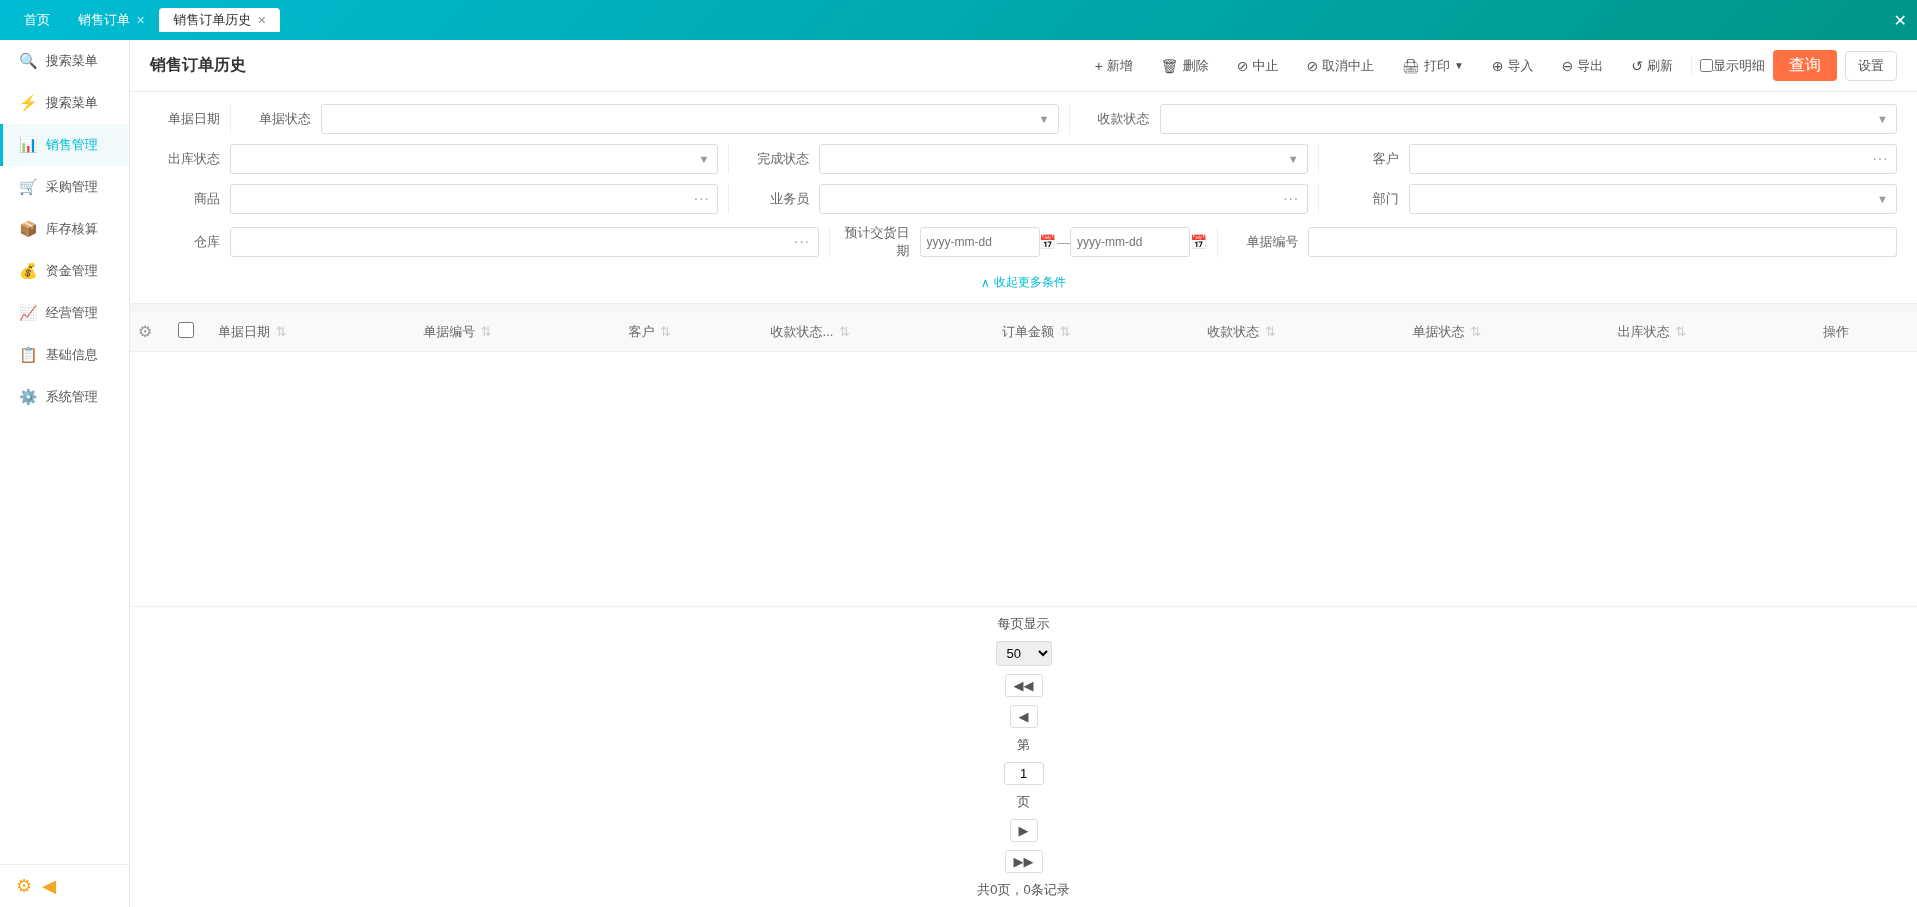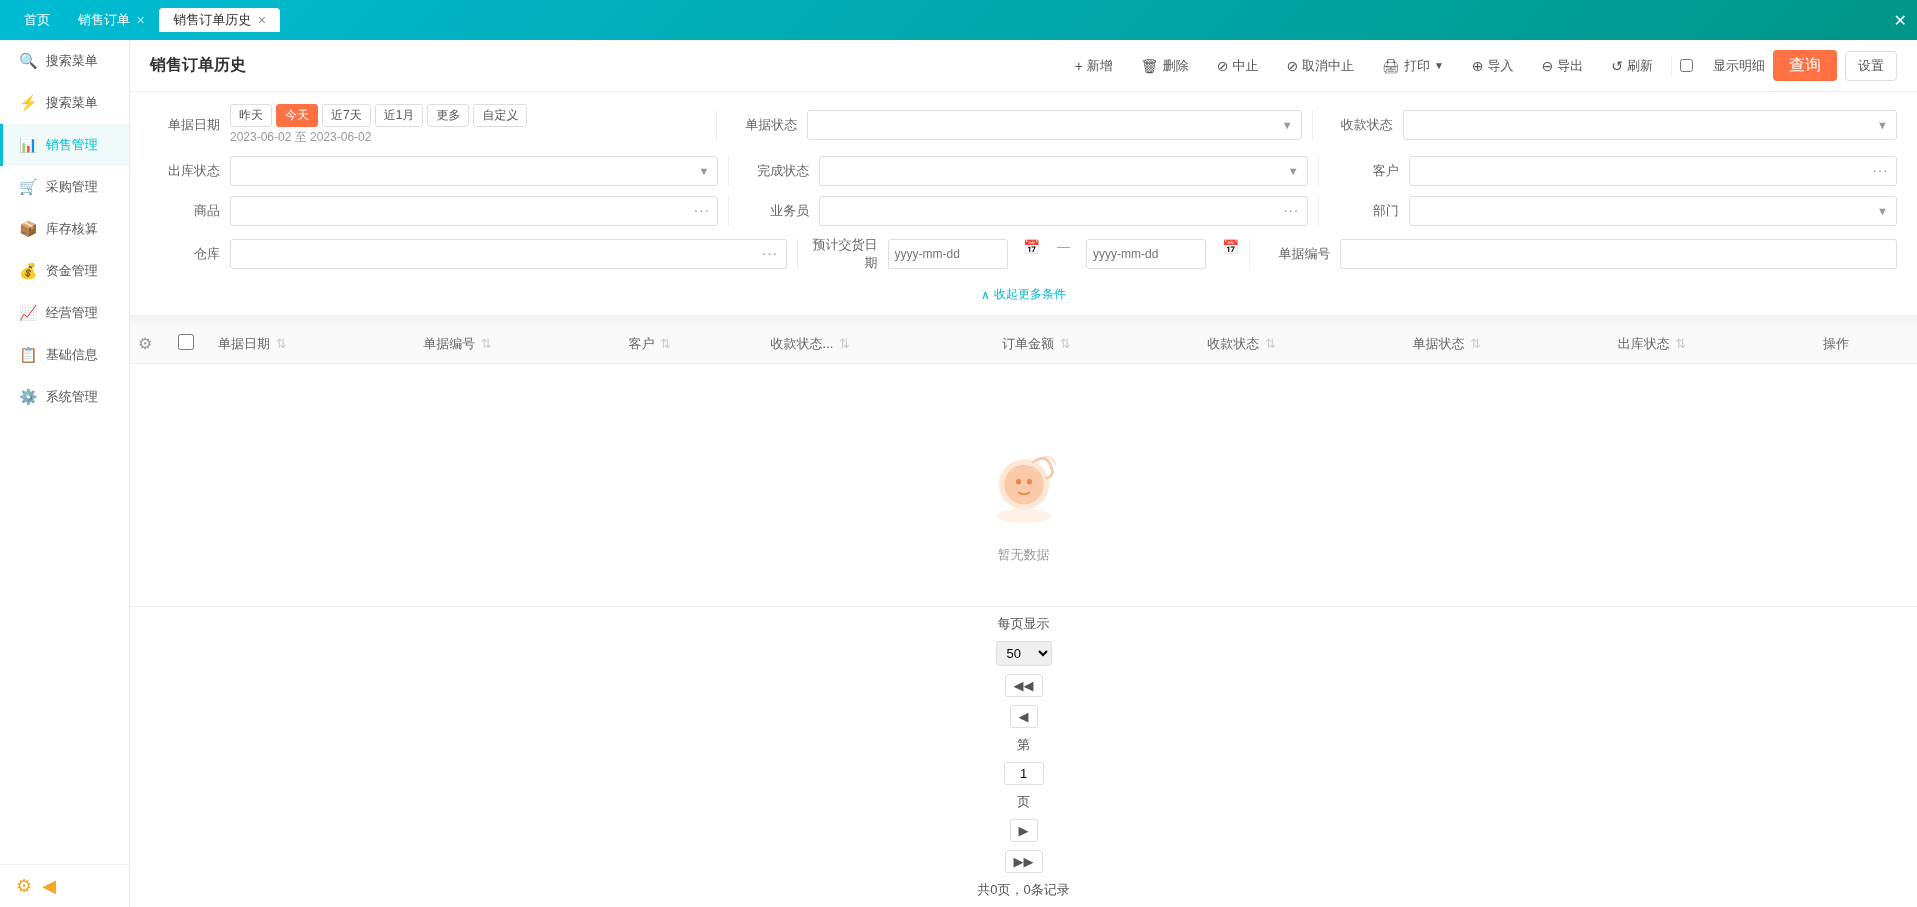--- a/index.html
+++ b/index.html
@@ -140,21 +140,21 @@
     .toolbar-btn-secondary {
       background: #fff;
       color: #555;
       border: 1px solid #ddd;
       border-radius: 4px;
       padding: 5px 12px;
       cursor: pointer;
       font-size: 13px;
     }
     .toolbar-divider { width: 1px; height: 20px; background: #eee; }
-    .display-detail-cb { display: flex; align-items: center; gap: 20px; font-size: 13px; color: #555; }
+    .display-detail-cb { display: flex; align-items: center; gap: 0; font-size: 13px; color: #555; }
 
     
     .filter-area {
       background: #fff;
       padding: 12px 20px;
       border-bottom: 1px solid #eee;
       flex-shrink: 0;
     }
     .filter-row {
       display: flex;
@@ -220,22 +220,22 @@
       border-radius: 3px;
       padding: 0 8px;
       font-size: 13px;
       outline: none;
       min-width: 160px;
     }
     .filter-dots { color: #aaa; cursor: pointer; font-size: 16px; }
     .filter-section-divider { width: 1px; height: 30px; background: #eee; flex-shrink: 0; }
     .date-input-wrap {
       display: flex;
-      align-items: flex-start;
-      gap: 16px;
+      align-items: center;
+      gap: 0;
     }
     .date-input {
       width: 120px;
       height: 30px;
       border: 1px solid #ddd;
       border-radius: 3px;
       padding: 0 6px;
       font-size: 12px;
       color: #bbb;
       background: #fff;
@@ -448,33 +448,20 @@
         </label>
         <button class="toolbar-btn-primary">查询</button>
         <button class="toolbar-btn-secondary">设置</button>
       </div>
     </div>
 
     <div class="filter-area">
 
       <div class="filter-row">
         <span class="filter-label">单据日期</span>
-        <div class="filter-control">
-          <div class="filter-date-wrap">
-            <div class="date-quick-btns">
-              <button class="date-btn">昨天</button>
-              <button class="date-btn active">今天</button>
-              <button class="date-btn">近7天</button>
-              <button class="date-btn">近1月</button>
-              <button class="date-btn">更多</button>
-              <button class="date-btn">自定义</button>
-            </div>
-            <div class="date-range-text">2023-06-02 至 2023-06-02</div>
-          </div>
-        </div>
         <div class="filter-section-divider"></div>
         <span class="filter-label">单据状态</span>
         <div class="filter-select" style="min-width:200px;">
           <span></span>
           <span class="filter-select-arrow">▼</span>
         </div>
         <div class="filter-section-divider"></div>
         <span class="filter-label">收款状态</span>
         <div class="filter-select" style="min-width:200px;">
           <span></span>
@@ -592,33 +579,20 @@
             </th>
             <th>
               <span>操作</span>
             </th>
           </tr>
         </thead>
         <tbody id="table-body">
         </tbody>
       </table>
 
-      <div class="empty-state">
-        <svg class="empty-icon" viewBox="0 0 100 100" xmlns="http://www.w3.org/2000/svg">
-          <ellipse cx="50" cy="80" rx="30" ry="8" fill="#fde8d8" opacity="0.6"></ellipse>
-          <circle cx="50" cy="45" r="28" fill="#fde8d8"></circle>
-          <circle cx="50" cy="45" r="22" fill="#f9c9a8"></circle>
-          <circle cx="44" cy="42" r="3" fill="#e8855a"></circle>
-          <circle cx="56" cy="42" r="3" fill="#e8855a"></circle>
-          <path d="M44 54 Q50 58 56 54" stroke="#e8855a" stroke-width="2" fill="none" stroke-linecap="round"></path>
-          <path d="M60 20 Q75 10 80 25 Q85 35 75 38" stroke="#f9c9a8" stroke-width="3" fill="none" stroke-linecap="round"></path>
-          <path d="M65 18 Q80 8 85 23" stroke="#f9c9a8" stroke-width="2" fill="none" stroke-linecap="round" opacity="0.6"></path>
-        </svg>
-        <span>暂无数据</span>
-      </div>
     </div>
 
     <div class="table-footer">
       <span>每页显示</span>
       <select class="pagination-select">
         <option>50</option>
         <option>10</option>
         <option>20</option>
         <option>100</option>
       </select>

